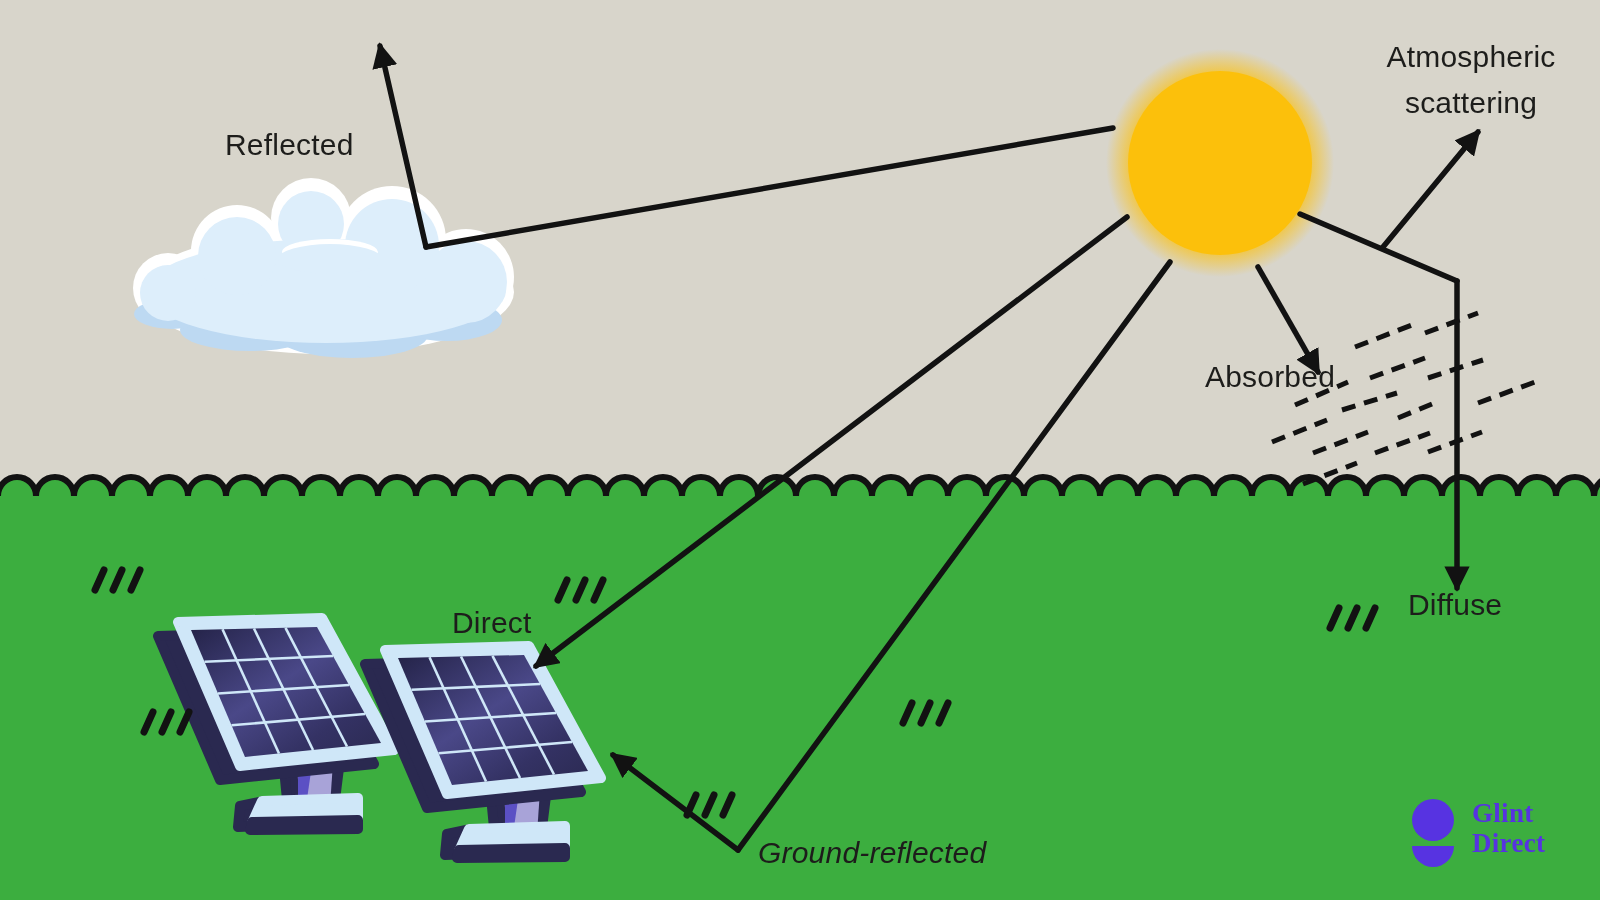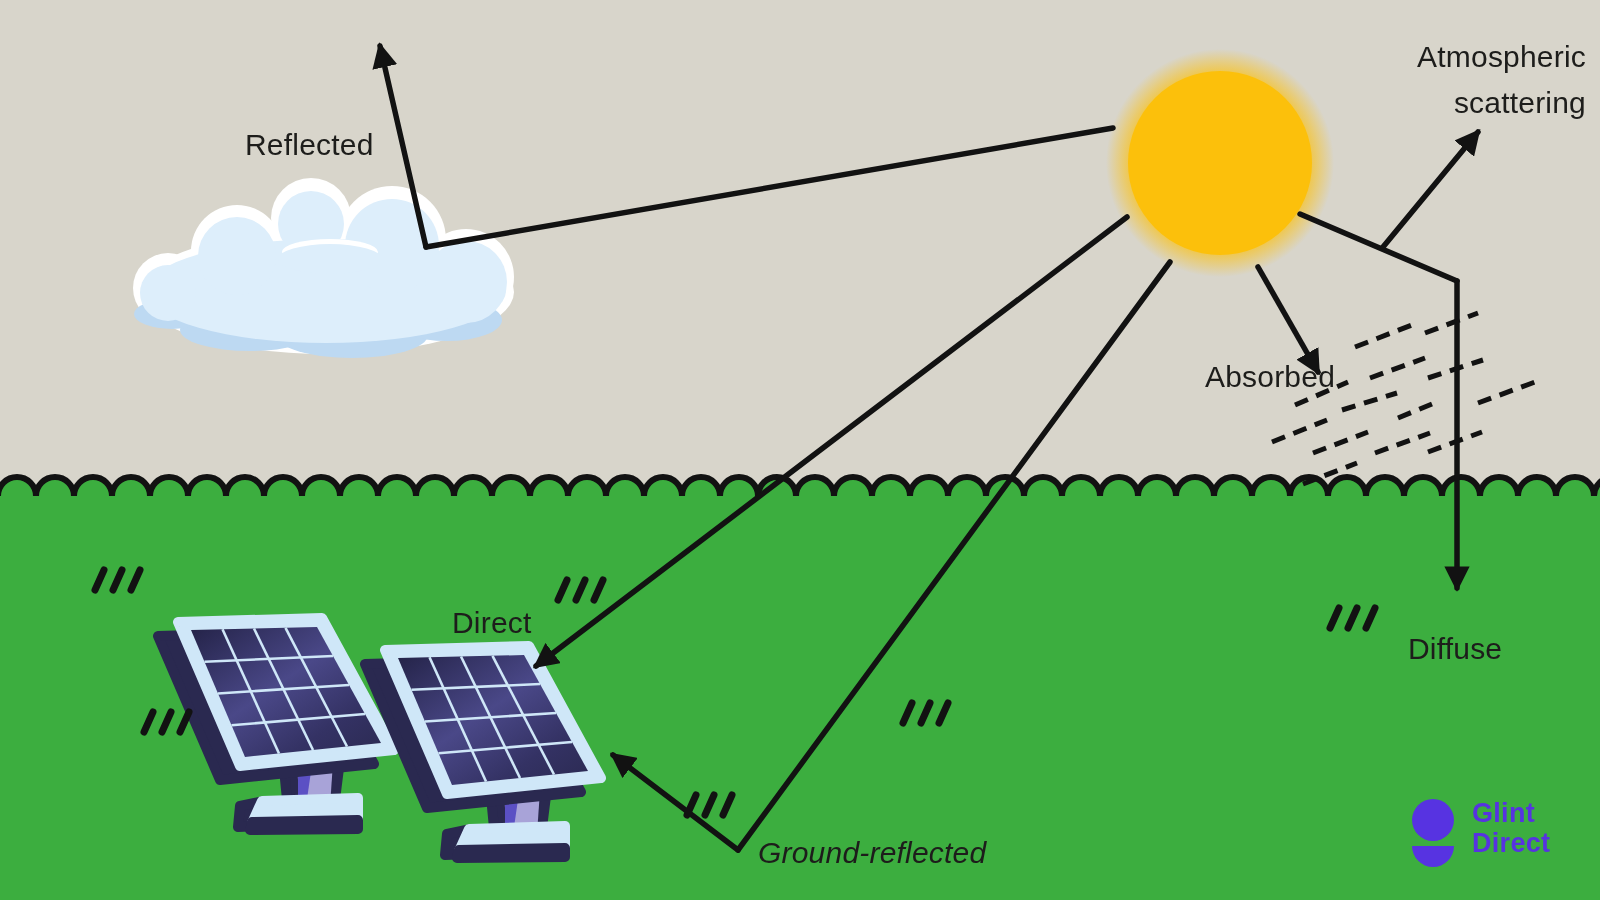--- a/index.html
+++ b/index.html
@@ -20,21 +20,21 @@
   .sun-core{fill:var(--sun,#fcc00b);}
   .cloud-rim{fill:var(--cloud-rim,#ffffff);}
   .cloud-body{fill:var(--cloud-body,#ddeefb);}
   .cloud-shadow{fill:var(--cloud-shadow,#bdd9f2);}
   .panel-dark{fill:var(--panel-dark,#2a2950);stroke:var(--panel-dark,#2a2950);stroke-width:10;stroke-linejoin:round;}
   .panel-frame{fill:var(--panel-frame,#cfe7f8);stroke:var(--panel-frame,#cfe7f8);stroke-width:10;stroke-linejoin:round;}
   .panel-cells{fill:url(#cellGrad);}
   .panel-grid{stroke:var(--panel-grid,#cfe7f8);stroke-width:2.6;}
   .pole-purple{fill:var(--pole-purple,#a8a3d8);}
   .pole-indigo{fill:var(--pole-indigo,#5b50c4);}
-  .logo{position:absolute;left:1410px;top:798px;width:160px;height:72px;}
+  .logo{position:absolute;left:1410px;top:798px;width:160px;height:72px;font-family:Liberation Serif, serif;}
   .logo-mark{position:absolute;left:0;top:0;}
   .logo-text{
     position:absolute;left:62px;top:0;font-weight:bold;font-size:27px;line-height:30px;
     color:var(--logo-purple,#5733e1);letter-spacing:.3px;white-space:nowrap;
   }
 </style>
 </head>
 <body>
 
 <div class="stage">
@@ -169,27 +169,27 @@
         <line class="ray" x1="1127" y1="217" x2="536" y2="666" marker-end="url(#arrowhead)"></line>
         <line class="ray" x1="1170" y1="262" x2="738" y2="850"></line>
         <line class="ray" x1="738" y1="850" x2="613" y2="755" marker-end="url(#arrowhead)"></line>
         <line class="ray" x1="1258" y1="267" x2="1318" y2="372" marker-end="url(#arrowhead)"></line>
         <line class="ray" x1="1300" y1="214" x2="1457" y2="281"></line>
         <line class="ray" x1="1383" y1="247" x2="1478" y2="132" marker-end="url(#arrowhead)"></line>
         <line class="ray" x1="1457" y1="281" x2="1457" y2="588" marker-end="url(#arrowhead)"></line>
       </g>
   </svg>
 
-  <div class="label" style="left:225px;top:128px;margin-left:20px;">Reflected</div>
-
-  <div class="label multi" style="left:1356px;top:34px;width:230px;text-align:right;">Atmospheric scattering</div>
+  <div class="label" style="left:225px;top:128px;">Reflected</div>
+
+  <div class="label multi" style="left:1356px;top:34px;width:230px;">Atmospheric scattering</div>
 
   <div class="label" style="left:1163px;top:360px;margin-left:42px;">Absorbed</div>
 
-  <div class="label" style="left:1408px;top:588px;margin-top:44px;">Diffuse</div>
+  <div class="label" style="left:1408px;top:588px;">Diffuse</div>
 
   <div class="label" style="left:452px;top:606px;">Direct</div>
 
   <div class="label" style="left:758px;top:836px;font-style:italic;">Ground-reflected</div>
 
   <div class="logo">
     <svg class="logo-mark" width="46" height="72" viewBox="0 0 46 72">
       <circle cx="23" cy="22" r="21" fill="#5733e1"></circle>
       <path d="M2,48 a21,21 0 0 0 42,0 z" fill="#5733e1"></path>
     </svg>

